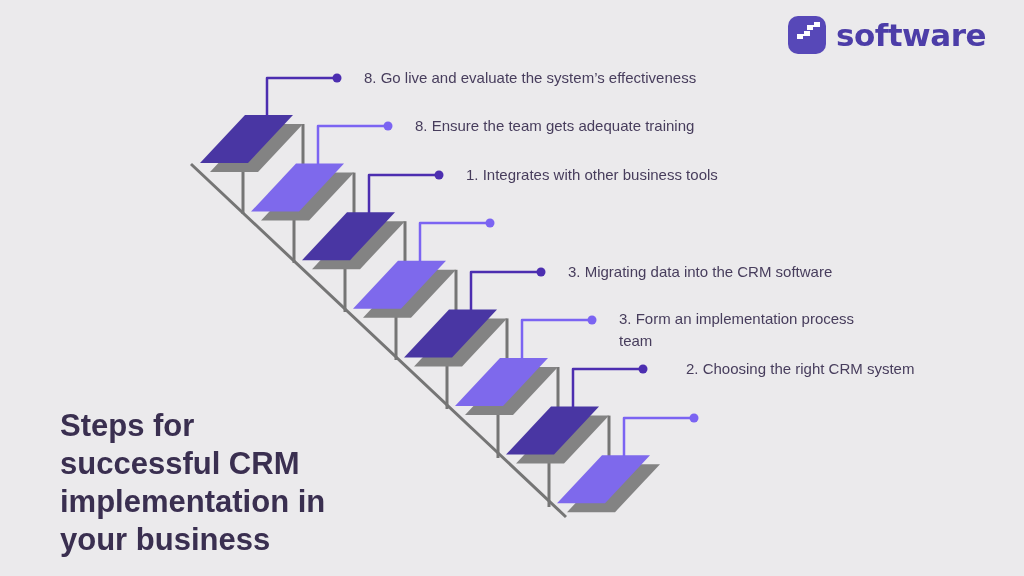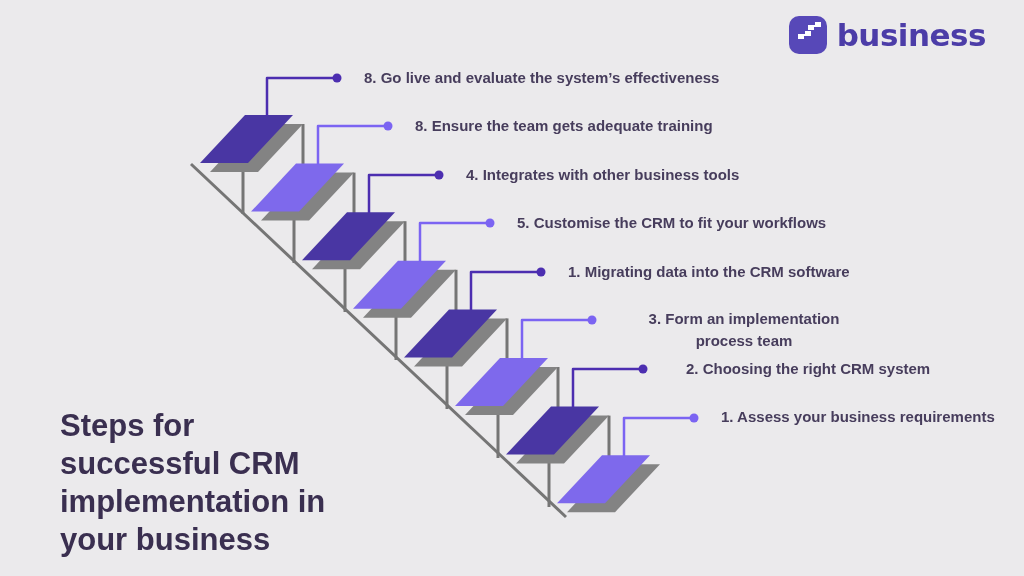--- a/index.html
+++ b/index.html
@@ -35,39 +35,38 @@
   .tread-dark{color:var(--step_dark,#4936a3);}
   .tread-light{color:var(--step_light,#7e69ec);}
   .conn{fill:none;stroke-width:2.5;stroke-linejoin:round;stroke-linecap:butt;}
   .conn.dark{stroke:var(--connector_dark,#4c2eb0);}
   .conn.light{stroke:var(--connector_light,#7b64f2);}
   .dot.dark{fill:var(--connector_dark,#4c2eb0);}
   .dot.light{fill:var(--connector_light,#7b64f2);}
   
   .step-label{
     position:absolute;
-    font-size:15px;line-height:22px;font-weight:700;
+    font-size:15px;line-height:22px;font-weight:400;
     color:var(--label_text,#473d5c);
     white-space:nowrap;
-    text-align:center;
   }
   .step-label.wrap{white-space:normal;width:250px;}
 </style>
 </head>
 <body>
 
 <div class="canvas">
 
   <div class="logo">
     <svg class="logo-icon" viewBox="0 0 38 38">
       <rect x="0" y="0" width="38" height="38" rx="10" fill="var(--logo_icon,#5748b8)"></rect>
       <path d="M9 23 v-5 h7 v-3 h6 v5 h-7 v3 z" fill="#ffffff"></path>
       <path d="M9 23 v-5 h7 v-3 h6 v5 h-7 v3 z" fill="#ffffff" transform="rotate(180 19 16.5) translate(-3 4)"></path>
     </svg>
-    <span class="logo-text">business</span>
+    <span class="logo-text">software</span>
   </div>
 
   <h1 class="title">Steps for
 successful CRM
 implementation in
 your business</h1>
 
   <svg class="stairs" viewBox="0 0 1024 576">
     <defs>
       <g id="tread">
@@ -119,20 +118,18 @@
       <circle class="dot light" cx="592" cy="320" r="4.5"></circle>
       <path class="conn dark" d="M573 407 V369 H643"></path>
       <circle class="dot dark" cx="643" cy="369" r="4.5"></circle>
       <path class="conn light" d="M624 456 V418 H694"></path>
       <circle class="dot light" cx="694" cy="418" r="4.5"></circle>
     </g>
   </svg>
 
   <div class="step-label" style="left:364px;top:67px;">8. Go live and evaluate the system’s effectiveness</div>
   <div class="step-label" style="left:415px;top:115px;">8. Ensure the team gets adequate training</div>
-  <div class="step-label" style="left:466px;top:164px;">4. Integrates with other business tools</div>
-  <div class="step-label" style="left:517px;top:212px;">5. Customise the CRM to fit your workflows</div>
-  <div class="step-label" style="left:568px;top:261px;">1. Migrating data into the CRM software</div>
+  <div class="step-label" style="left:466px;top:164px;">1. Integrates with other business tools</div>
+  <div class="step-label" style="left:568px;top:261px;">3. Migrating data into the CRM software</div>
   <div class="step-label wrap" style="left:619px;top:308px;">3. Form an implementation process team</div>
   <div class="step-label" style="left:686px;top:358px;">2. Choosing the right CRM system</div>
-  <div class="step-label" style="left:721px;top:406px;">1. Assess your business requirements</div>
 
 </div>
 
 </body></html>

